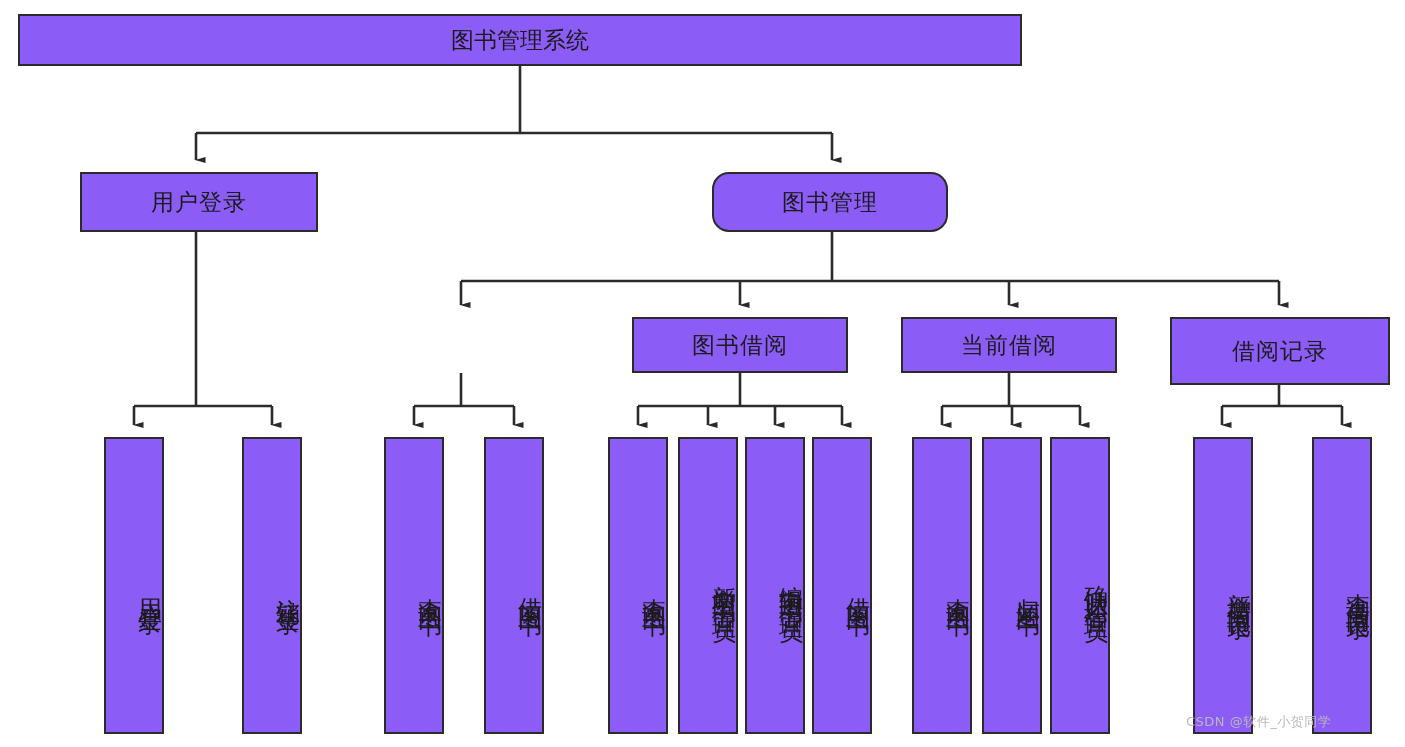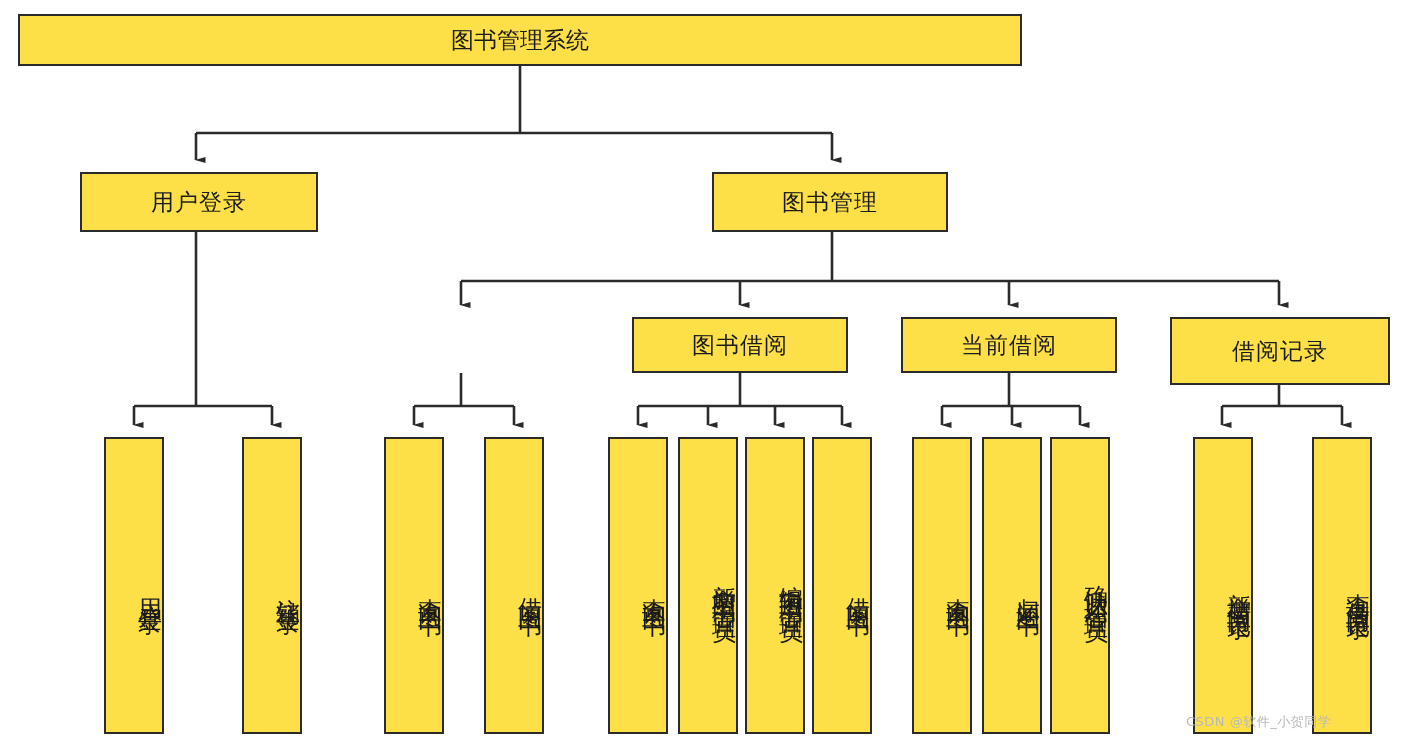--- a/index.html
+++ b/index.html
@@ -9,21 +9,21 @@
     font-family:"DejaVu Sans","Liberation Sans",sans-serif;
     overflow:hidden;
   }
   #canvas{position:relative;width:1405px;height:747px;}
   svg#wires{position:absolute;left:0;top:0;width:1405px;height:747px;}
 
   .node{
     position:absolute;
     box-sizing:border-box;
     border:2.5px solid #2b2b2b;
-    background:#fde047;
+    background:#8b5cf6;
     display:flex;
     align-items:center;
     justify-content:center;
     color:#1b1b1b;
   }
   .node.h{ font-size:23px; letter-spacing:1px; }
   .node.root{ font-size:23px; }
 
   .node.v{
     writing-mode:vertical-rl;
@@ -106,21 +106,21 @@
     </g>
   </svg>
 
   <div class="node root" style="left:18px;top:14px;width:1004px;height:52px;">
     <span>图书管理系统</span>
   </div>
 
   <div class="node h" style="left:80px;top:172px;width:238px;height:60px;">
     <span>用户登录</span>
   </div>
-  <div class="node h" style="left:712px;top:172px;width:236px;height:60px;">
+  <div class="node h" style="left:712px;top:172px;width:236px;height:60px;border-radius:17px;">
     <span>图书管理</span>
   </div>
 
   <div class="node h" style="left:632px;top:317px;width:216px;height:56px;">
     <span>图书借阅</span>
   </div>
   <div class="node h" style="left:901px;top:317px;width:216px;height:56px;">
     <span>当前借阅</span>
   </div>
   <div class="node h" style="left:1170px;top:317px;width:220px;height:68px;">

